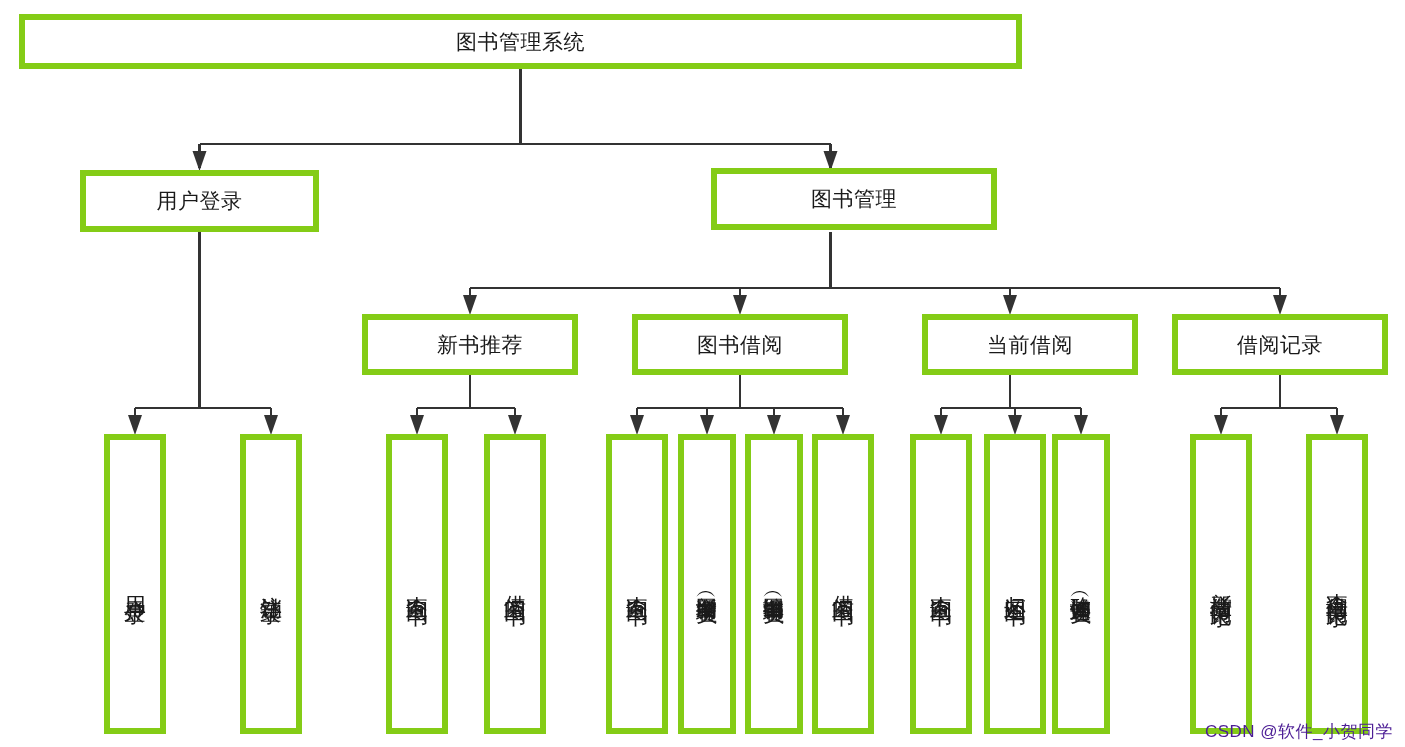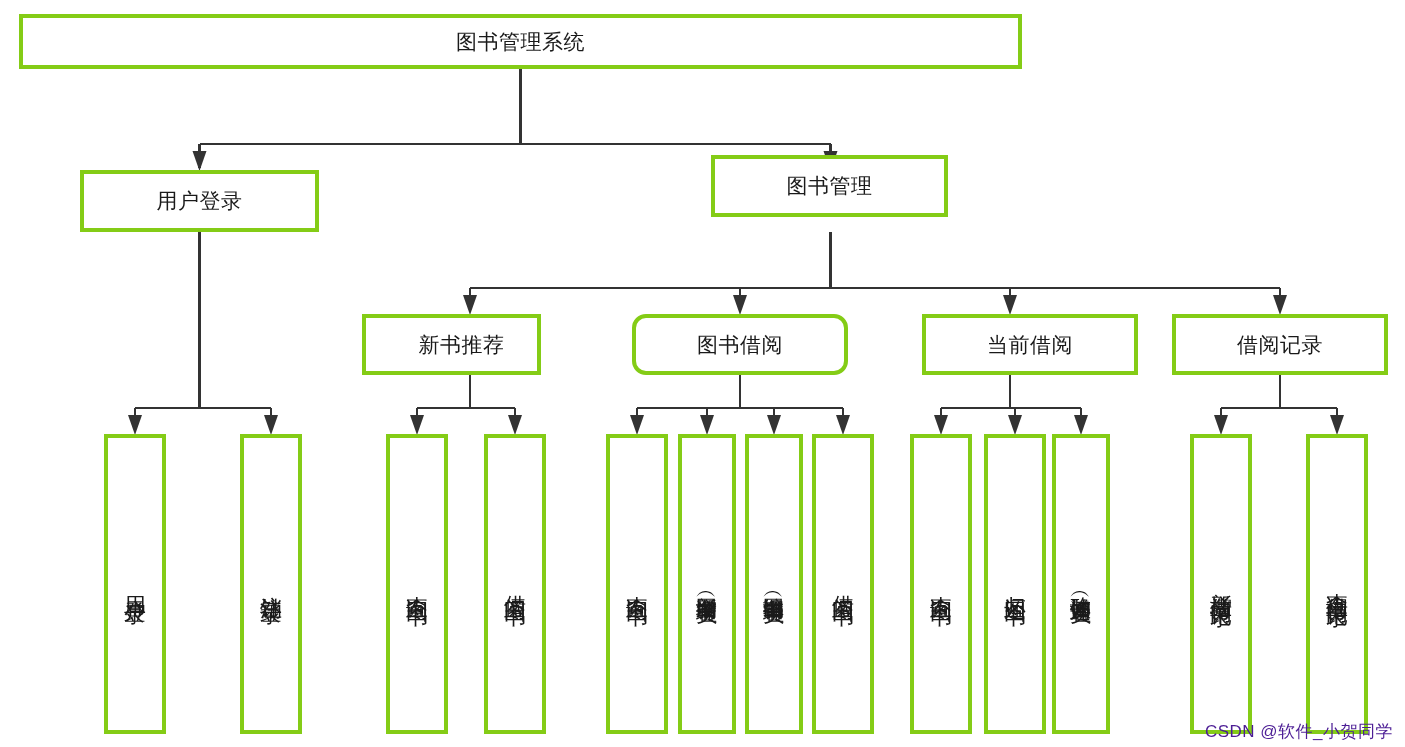--- a/index.html
+++ b/index.html
@@ -23,21 +23,21 @@
     left: 0;
     top: 0;
     width: 1405px;
     height: 747px;
     pointer-events: none;
   }
   .node {
     position: absolute;
     box-sizing: border-box;
     background: #ffffff;
-    border: 4px solid #84cc16;
+    border: 6px solid #84cc16;
     display: flex;
     align-items: center;
     justify-content: center;
     color: #1a1a1a;
     z-index: 2;
   }
   .node .label {
     display: block;
     text-align: center;
     line-height: 1.12;
@@ -139,27 +139,27 @@
       <line x1="1337" y1="408" x2="1337" y2="432" stroke="#333333" stroke-width="2.5" shape-rendering="crispEdges"></line>
       <path d="M1330,415 L1344,415 L1337,435 Z" fill="#333333"></path>
     </svg>
   <div id="nodes-layer">
       <div class="node horiz" style="left: 19px; top: 14px; width: 1003px; height: 55px;">
         <span class="label">图书管理系统</span>
       </div>
       <div class="node horiz" style="left: 80px; top: 170px; width: 239px; height: 62px;">
         <span class="label">用户登录</span>
       </div>
-      <div class="node horiz" style="left: 711px; top: 155px; width: 237px; height: 62px;">
+      <div class="node horiz" style="left: 711px; top: 168px; width: 286px; height: 62px;">
         <span class="label">图书管理</span>
       </div>
-      <div class="node horiz" style="left: 362px; top: 314px; width: 179px; height: 61px; padding-left: 20px;">
+      <div class="node horiz" style="left: 362px; top: 314px; width: 216px; height: 61px; padding-left: 20px;">
         <span class="label">新书推荐</span>
       </div>
-      <div class="node horiz" style="left: 632px; top: 314px; width: 216px; height: 61px; border-radius: 14px;">
+      <div class="node horiz" style="left: 632px; top: 314px; width: 216px; height: 61px;">
         <span class="label">图书借阅</span>
       </div>
       <div class="node horiz" style="left: 902px; top: 314px; width: 216px; height: 61px; margin-left: 20px;">
         <span class="label">当前借阅</span>
       </div>
       <div class="node horiz" style="left: 1172px; top: 314px; width: 216px; height: 61px;">
         <span class="label">借阅记录</span>
       </div>
       <div class="node vert" style="left: 104px; top: 434px; width: 62px; height: 300px;">
         <span class="label">用户登录</span>

